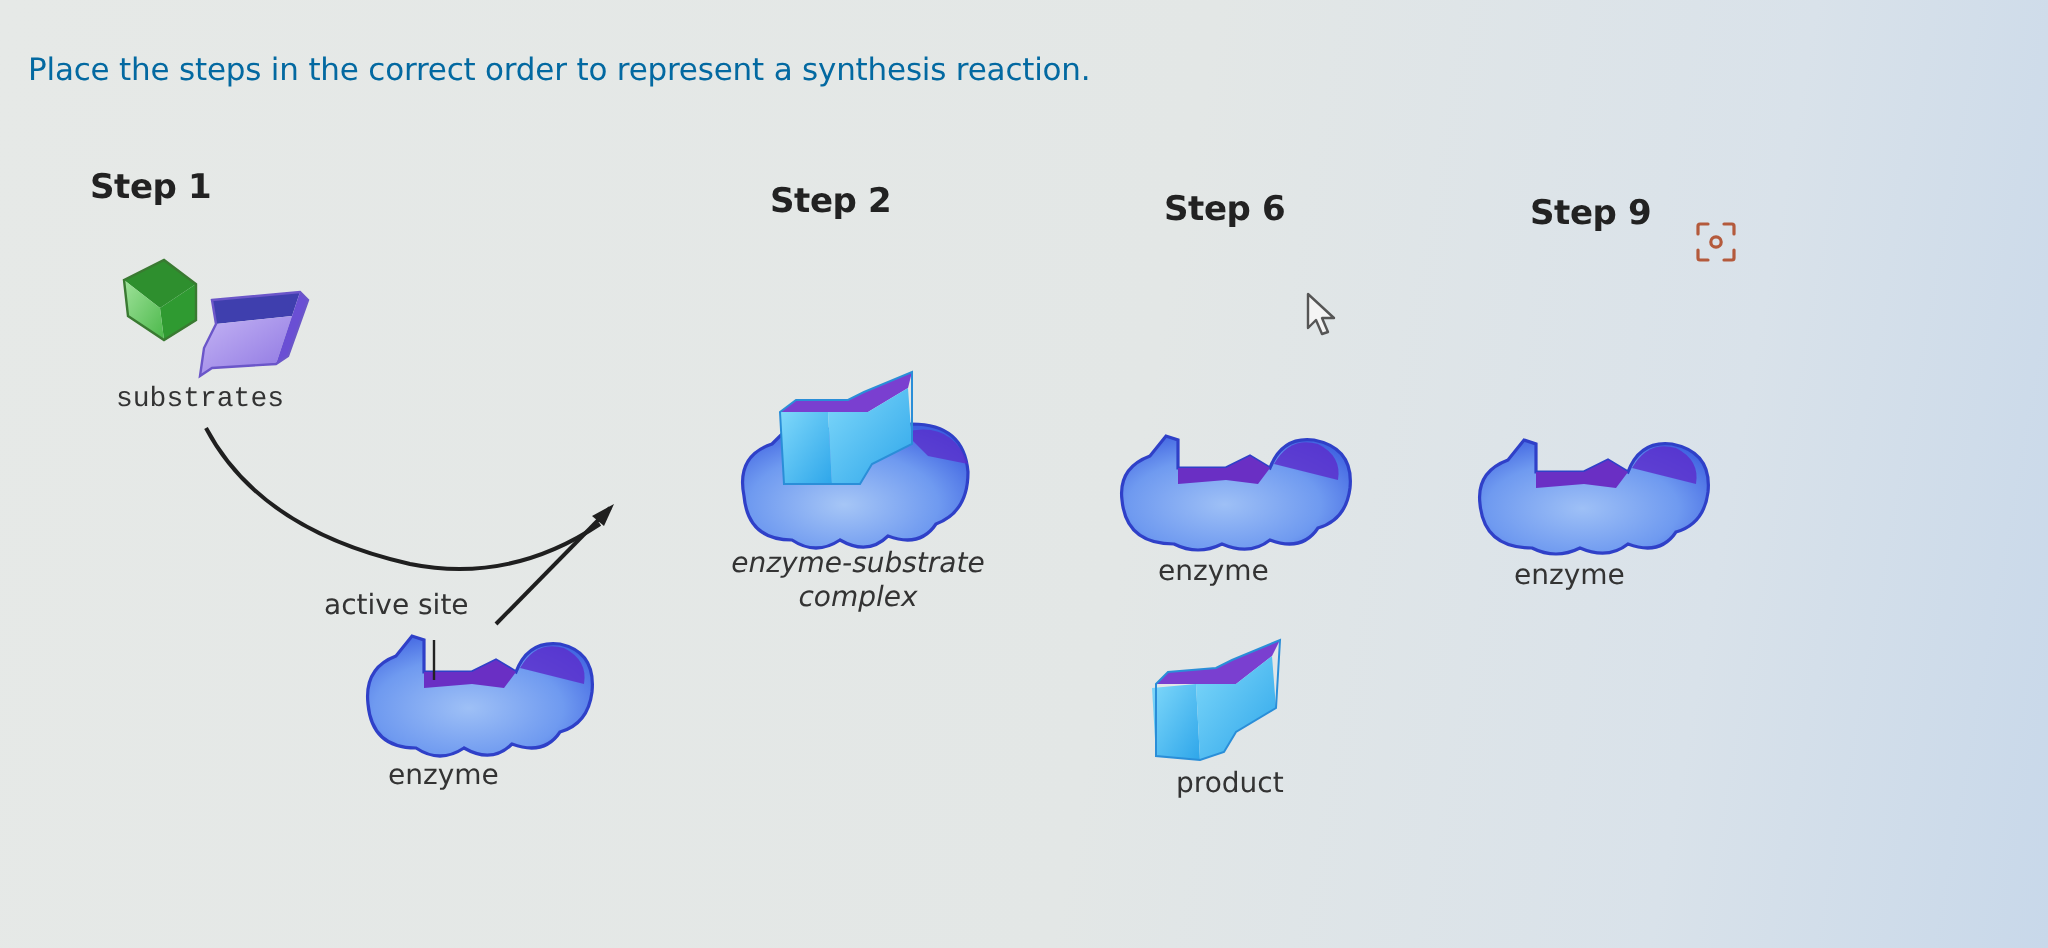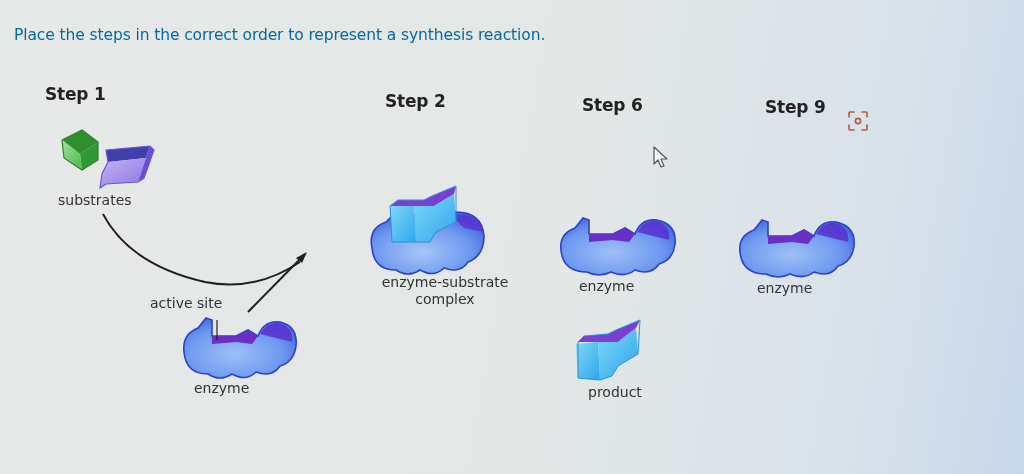--- a/index.html
+++ b/index.html
@@ -67,31 +67,31 @@
         <stop offset="0" stop-color="#c4b4f4"></stop>
           <stop offset="1" stop-color="#8e76e2"></stop>
       </linearGradient>
     </defs>
     <polygon points="10,6 54,2 50,14 12,18" fill="#3f3fae"></polygon>
     <polygon points="12,18 50,14 42,38 10,40 4,44 6,30" fill="url(#pFront)"></polygon>
     <polygon points="50,14 54,2 58,6 48,34 42,38" fill="#6a4fd4"></polygon>
     <polygon points="10,6 54,2 58,6 48,34 42,38 10,40 4,44 6,30 12,18" fill="none" stroke="#6b56c9" stroke-width="1.2"></polygon>
   </svg>
 </div>
-<div class="abs label" style="left:58px;top:192px;">substrates</div>
+<div class="abs label" style="left:58px;top:192px;font-family:Liberation Mono, monospace;">substrates</div>
 
 <div class="abs" style="left:0;top:0;">
   <svg width="1024" height="474" style="position:absolute;left:0;top:0;pointer-events:none;">
     <path d="M103 214 Q130 265 205 282 Q255 292 300 262" fill="none" stroke="#1f1f1f" stroke-width="2"></path>
     <path d="M248 312 L305 254" fill="none" stroke="#1f1f1f" stroke-width="2"></path>
     <polygon points="307,252 296,258 302,263" fill="#1f1f1f"></polygon>
   </svg>
 </div>
 
-<div class="abs label" style="left:150px;top:295px;">active site</div>
+<div class="abs label" style="left:162px;top:295px;">active site</div>
 
 <div class="abs" style="left:176px;top:312px;">
   <svg width="124" height="70" viewBox="0 0 124 70">
     <defs>
       <radialGradient id="enzA" cx="0.45" cy="0.6" r="0.7">
         <stop offset="0" stop-color="#9ec0f6"></stop>
           <stop offset="0.6" stop-color="#6f9af0"></stop>
           <stop offset="1" stop-color="#3d5fe0"></stop>
       </radialGradient>
     </defs>
@@ -118,21 +118,21 @@
     </defs>
     <path d="M8 62 Q4 42 22 36 L28 30 L92 26 Q118 26 120 50 Q120 70 104 76 Q96 88 80 82 Q70 92 56 84 Q44 92 32 84 Q10 84 8 62 Z" fill="url(#enzB)" stroke="#2f40c8" stroke-width="1.6"></path>
     <path d="M88 30 Q112 24 120 46 L100 42 Z" fill="#5a2fcc" opacity="0.8"></path>
 
     <polygon points="26,20 34,14 60,14 68,10 92,0 90,8 70,20" fill="#7a3fd0"></polygon>
     <polygon points="26,20 50,20 52,56 28,56" fill="url(#cyanA)"></polygon>
     <polygon points="50,20 70,20 90,8 92,36 72,46 66,56 52,56" fill="url(#cyanA)"></polygon>
     <polygon points="26,20 34,14 60,14 68,10 92,0 92,36 72,46 66,56 28,56" fill="none" stroke="#2a8ed8" stroke-width="1"></polygon>
   </svg>
 </div>
-<div class="abs label" style="left:370px;top:274px;width:150px;">
+<div class="abs label" style="left:354px;top:274px;width:150px;font-style:italic;">
   <div>enzyme-substrate</div>
   <div>complex</div>
 </div>
 
 <div class="abs" style="left:555px;top:214px;">
   <svg width="124" height="64" viewBox="0 0 124 64">
     <defs>
       <radialGradient id="enzC" cx="0.45" cy="0.6" r="0.7">
         <stop offset="0" stop-color="#9ec0f6"></stop>
           <stop offset="0.6" stop-color="#6f9af0"></stop>

